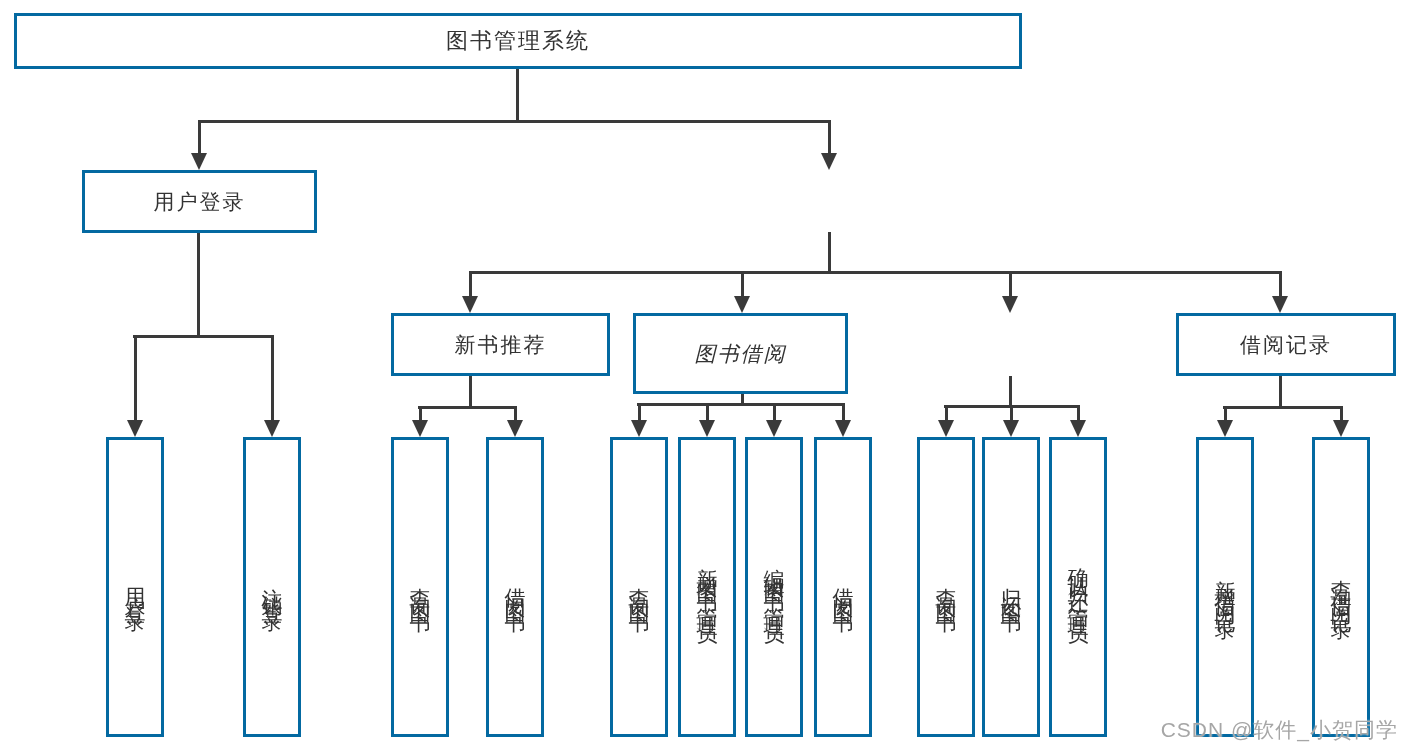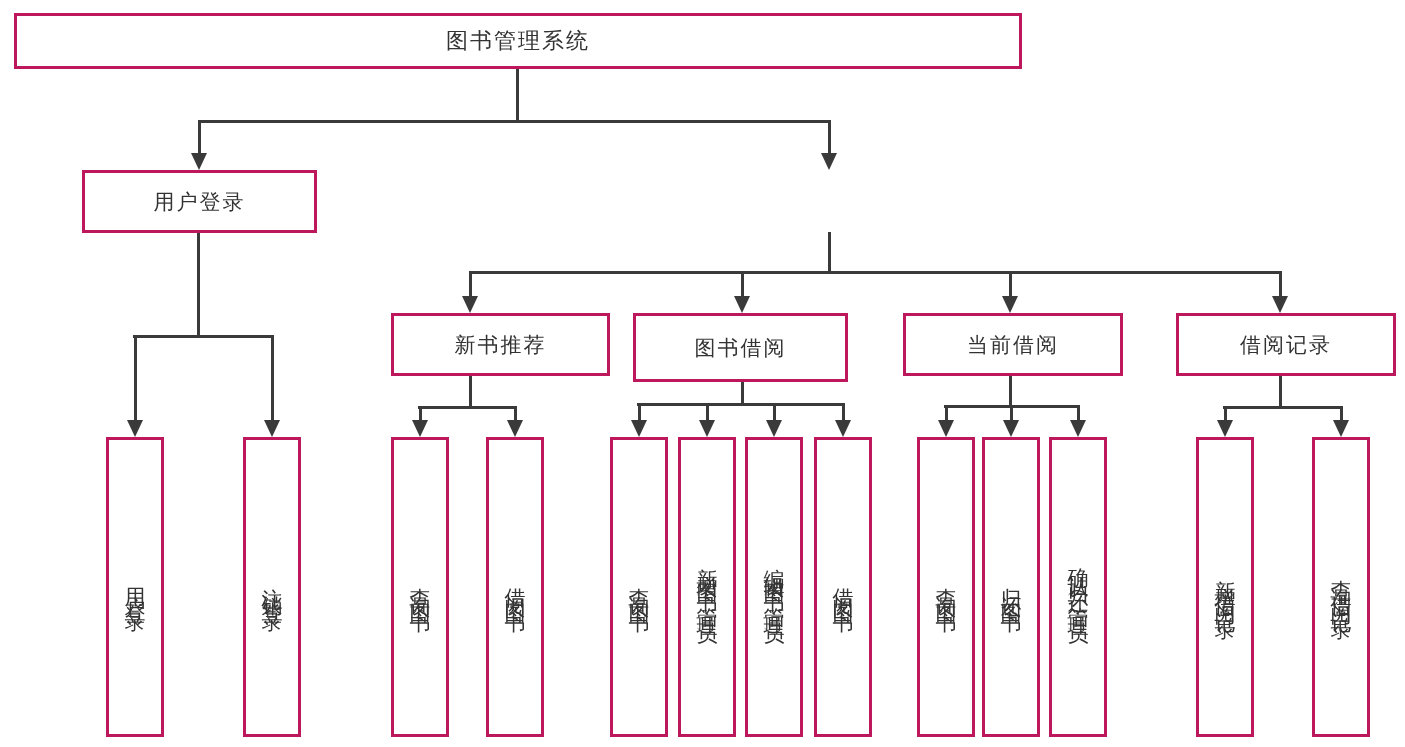--- a/index.html
+++ b/index.html
@@ -7,21 +7,21 @@
     position:relative;
     width:1405px;height:747px;
     background:#ffffff;
     overflow:hidden;
     font-family:"Liberation Sans","DejaVu Sans",sans-serif;
   }
   .box{
     position:absolute;
     box-sizing:border-box;
     background:#ffffff;
-    border:3px solid #be185d;
+    border:3px solid #0369a1;
     display:flex;
     align-items:center;
     justify-content:center;
     z-index:2;
   }
   .hlabel{
     font-size:21px;
     color:#333333;
     letter-spacing:2px;
     white-space:nowrap;
@@ -84,25 +84,22 @@
   <div class="vline" style="left:828px;top:232px;height:41px;"></div>
   <div class="hline" style="left:469px;top:271px;width:813px;"></div>
   <div class="arrow" style="left:462px;top:271px;height:42px;"></div>
   <div class="arrow" style="left:734px;top:271px;height:42px;"></div>
   <div class="arrow" style="left:1002px;top:271px;height:42px;"></div>
   <div class="arrow" style="left:1272px;top:271px;height:42px;"></div>
 
   <div class="box" style="left:363px;top:313px;width:219px;height:63px;margin-left:28px;">
     <span class="hlabel">新书推荐</span>
   </div>
-  <div class="box" style="left:633px;top:313px;width:215px;height:69px;">
+  <div class="box" style="left:633px;top:313px;width:215px;height:81px;font-style:italic;">
     <span class="hlabel">图书借阅</span>
-  </div>
-  <div class="box" style="left:903px;top:313px;width:220px;height:63px;">
-    <span class="hlabel">当前借阅</span>
   </div>
   <div class="box" style="left:1176px;top:313px;width:220px;height:63px;">
     <span class="hlabel">借阅记录</span>
   </div>
 
   <div class="vline" style="left:469px;top:376px;height:31px;"></div>
   <div class="hline" style="left:418px;top:406px;width:99px;"></div>
   <div class="arrow" style="left:412px;top:406px;height:31px;"></div>
   <div class="arrow" style="left:507px;top:406px;height:31px;"></div>
 
@@ -161,14 +158,15 @@
     <span class="vlabel">确认归还（管理员）</span>
   </div>
 
   <div class="box vbox" style="left:1196px;top:437px;width:58px;height:300px;">
     <span class="vlabel">新增借阅记录</span>
   </div>
   <div class="box vbox" style="left:1312px;top:437px;width:58px;height:300px;">
     <span class="vlabel">查询借阅记录</span>
   </div>
 
+  <div class="watermark">CSDN @软件_小贺同学</div>
 
 </div>
 
 </body></html>

